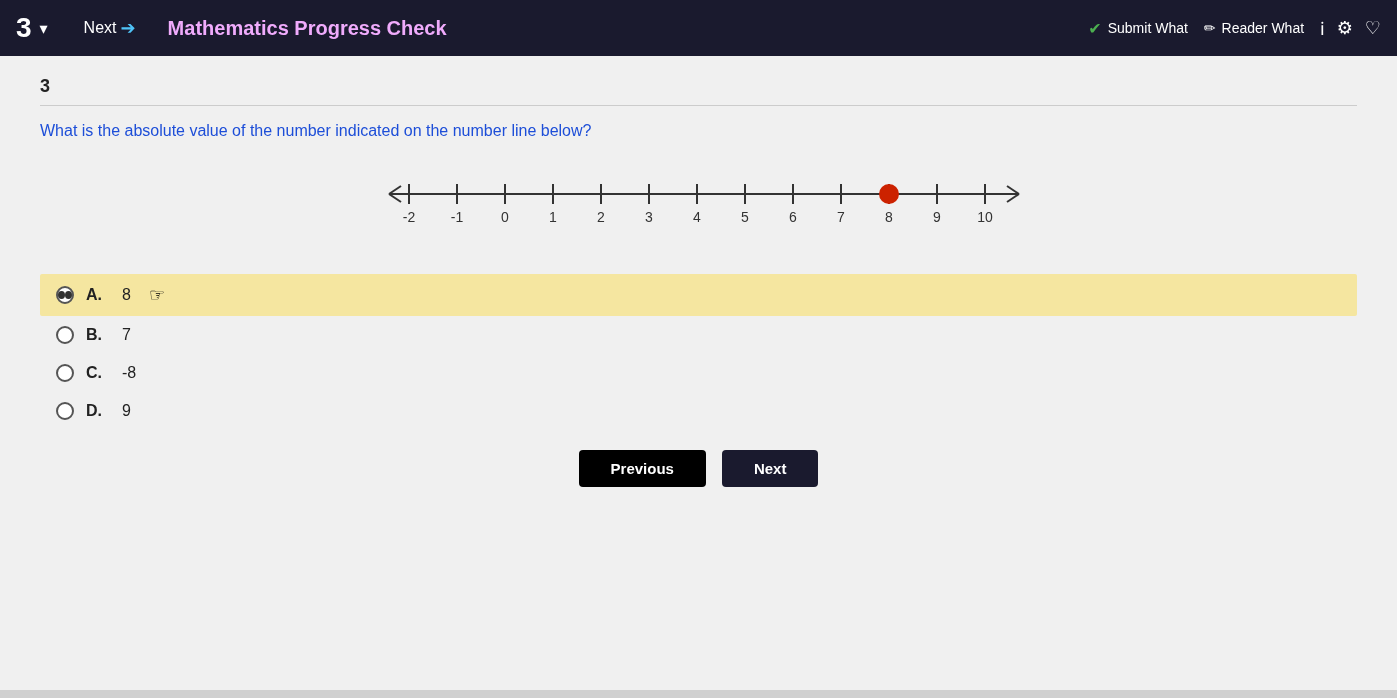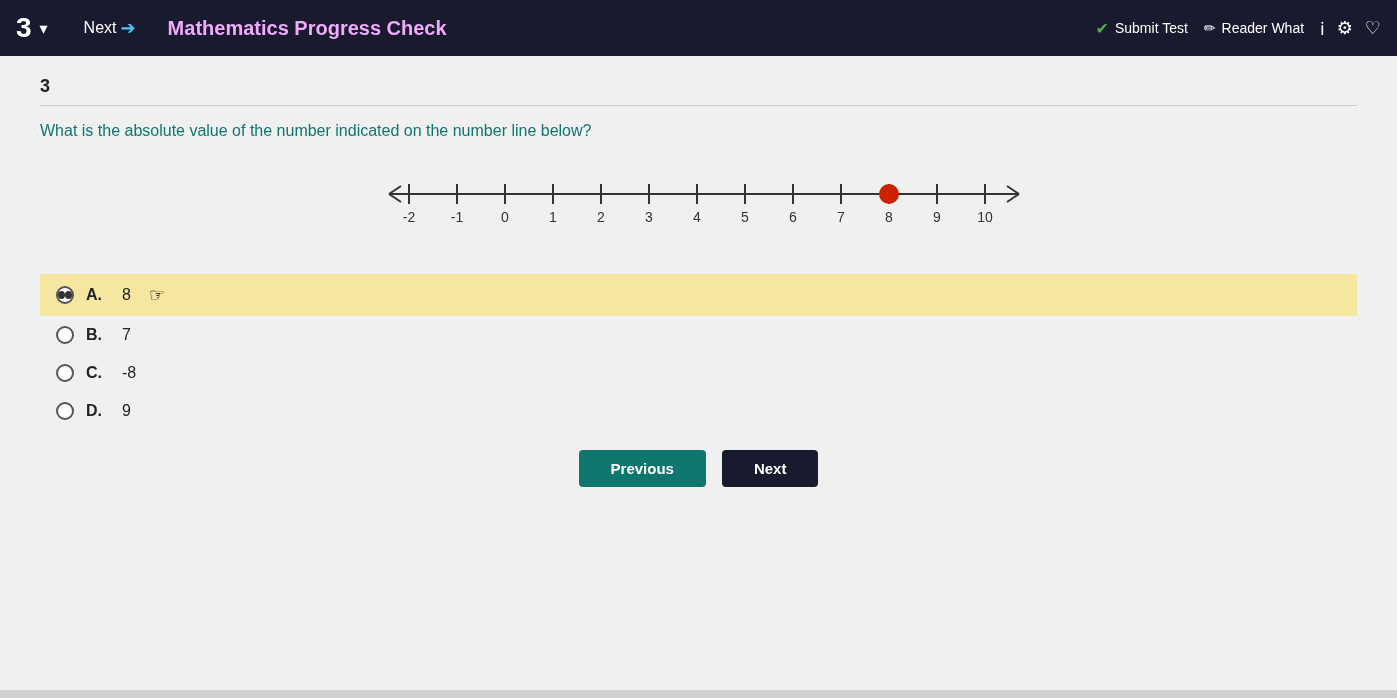--- a/index.html
+++ b/index.html
@@ -124,21 +124,21 @@
       font-size: 18px;
       font-weight: bold;
       color: #222;
       margin-bottom: 16px;
       border-bottom: 1px solid #ccc;
       padding-bottom: 8px;
     }
 
     .question-text {
       font-size: 16px;
-      color: #0f766e;
+      color: #1d4ed8;
       margin-bottom: 24px;
       margin-top: 8px;
     }
 
     
     .number-line-container {
       display: flex;
       flex-direction: column;
       align-items: center;
       margin: 10px 0 30px 0;
@@ -219,21 +219,21 @@
     .btn-bottom {
       padding: 10px 32px;
       border-radius: 4px;
       font-size: 15px;
       font-weight: 600;
       border: none;
       cursor: pointer;
     }
 
     .btn-previous {
-      background: #0f766e;
+      background: #000000;
       color: white;
     }
 
     .btn-next {
       background: #1a1a2e;
       color: white;
     }
 
     
     .number-line-svg {
@@ -250,21 +250,21 @@
     <span style="width:20px"></span>
     <span class="nav-next">
       <span>Next</span>
       <span class="nav-next-arrow">➔</span>
     </span>
   </div>
   <span class="page-title">Mathematics Progress Check</span>
   <div class="top-bar-right">
     <button class="submit-test-btn">
       <span class="submit-icon">✔</span>
-      <span>Submit Test</span>
+      <span>Submit What</span>
     </button>
     <button class="reader-tools-btn">
       <span>✏</span>
       <span>Reader What</span>
     </button>
     <div class="top-bar-icons">
       <button class="icon-btn">ℹ</button>
       <button class="icon-btn">⚙</button>
       <button class="icon-btn">♡</button>
     </div>

